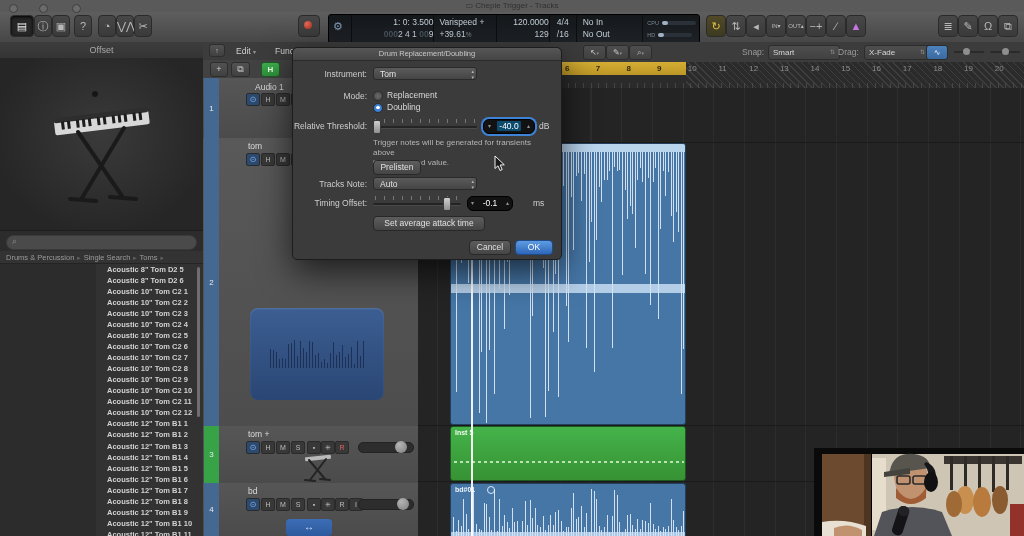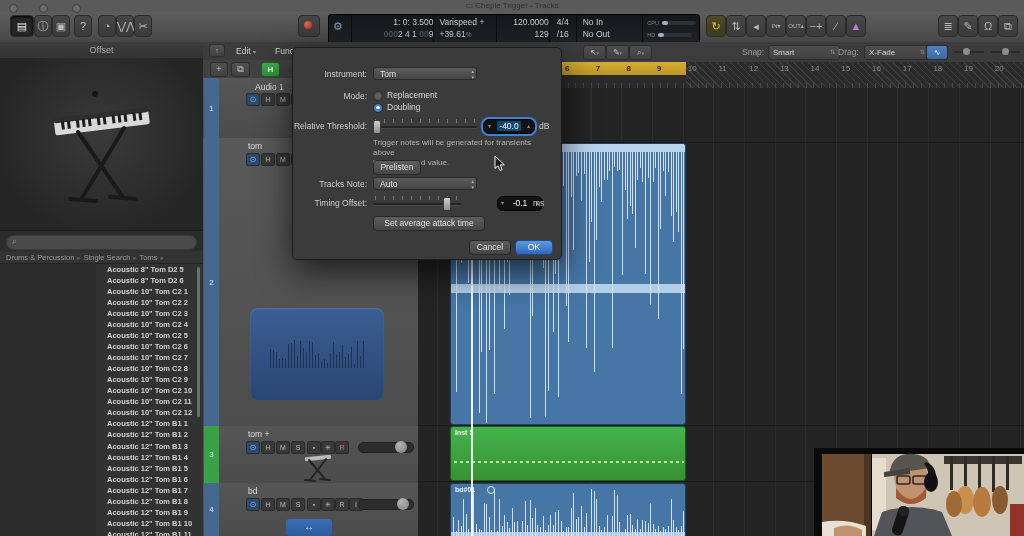--- a/index.html
+++ b/index.html
@@ -658,20 +658,21 @@
           <i class="wline" style="left: 232.4px; bottom: 0px; position: absolute; height: 24.7431px;"></i>
           <i class="wline" style="left: 234.96px; bottom: 0px; position: absolute; height: 15.8668px;"></i>
         </div>
       <div class="botband"></div>
     </div>
   </div>
 
   <div class="abs" id="playhead"></div>
 
   <div class="abs" id="dialog">
+    <div class="abs" id="dlg-title">Drum Replacement/Doubling</div>
 
     <div class="abs dlabel" style="top:21px">Instrument:</div>
     <div class="abs dropdown" style="left:80px;top:19px;width:104px"><span>Tom</span><span class="stp">▴<br>▾</span></div>
 
     <div class="abs dlabel" style="top:43px">Mode:</div>
     <div class="abs radio" style="left:80px;top:43px"></div>
     <div class="abs rlabel" style="left:94px;top:42px">Replacement</div>
     <div class="abs radio on" style="left:80px;top:55px"></div>
     <div class="abs rlabel" style="left:94px;top:54px">Doubling</div>
 
@@ -692,21 +693,21 @@
 
     <div class="abs dbtn" style="left:80px;top:112px;width:46px">Prelisten</div>
 
     <div class="abs dlabel" style="top:131px">Tracks Note:</div>
     <div class="abs dropdown" style="left:80px;top:129px;width:104px"><span>Auto</span><span class="stp">▴<br>▾</span></div>
 
     <div class="abs dlabel" style="top:150px">Timing Offset:</div>
     <div class="abs ticks" style="left:82px;top:148px;width:84px"></div>
     <div class="abs strack" style="left:80px;top:155px;width:88px"></div>
     <div class="abs sthumb" style="left:150px;top:149px"></div>
-    <div class="abs valbox" style="left:204px;top:148px;width:44px">
+    <div class="abs valbox" style="left:174px;top:148px;width:44px">
       <span class="va" style="left:3px">▾</span>
       <span>-0.1</span>
       <span class="va" style="right:3px">▴</span>
     </div>
     <div class="abs vunit" style="left:240px;top:150px">ms</div>
 
     <div class="abs dbtn" style="left:80px;top:168px;width:110px">Set average attack time</div>
 
     <div class="abs dbtn" style="left:176px;top:192px;width:40px">Cancel</div>
     <div class="abs dbtn primary" style="left:222px;top:192px;width:36px">OK</div>

